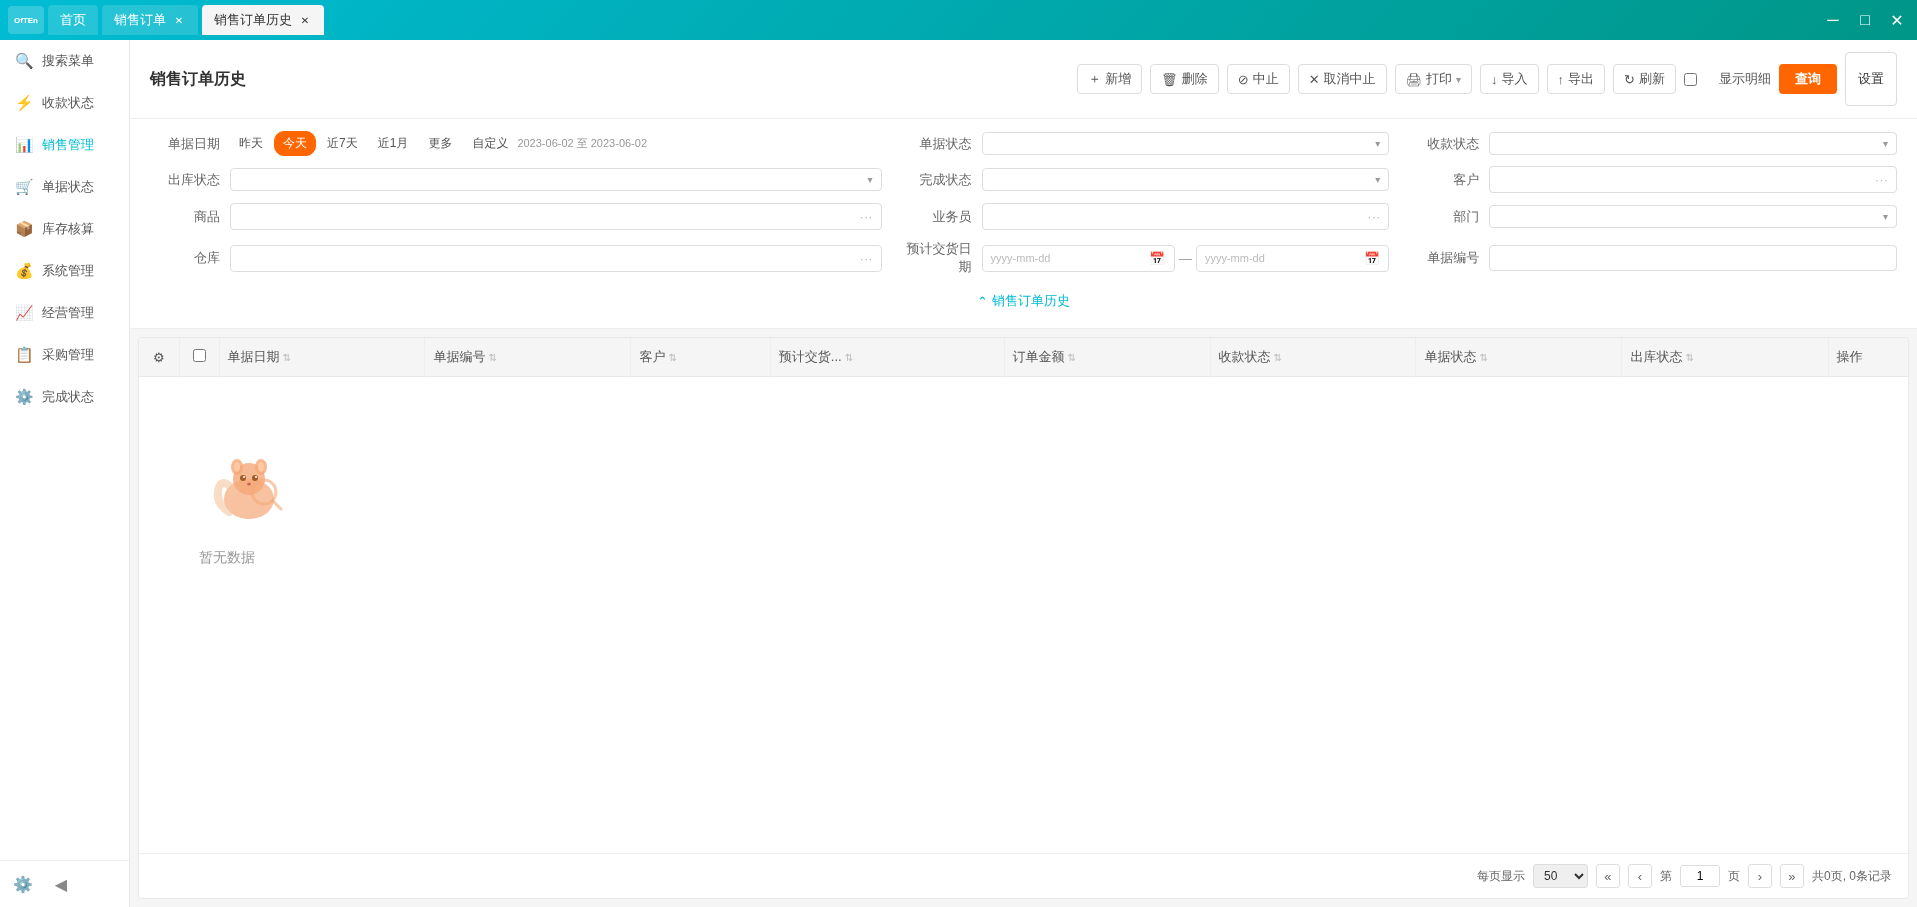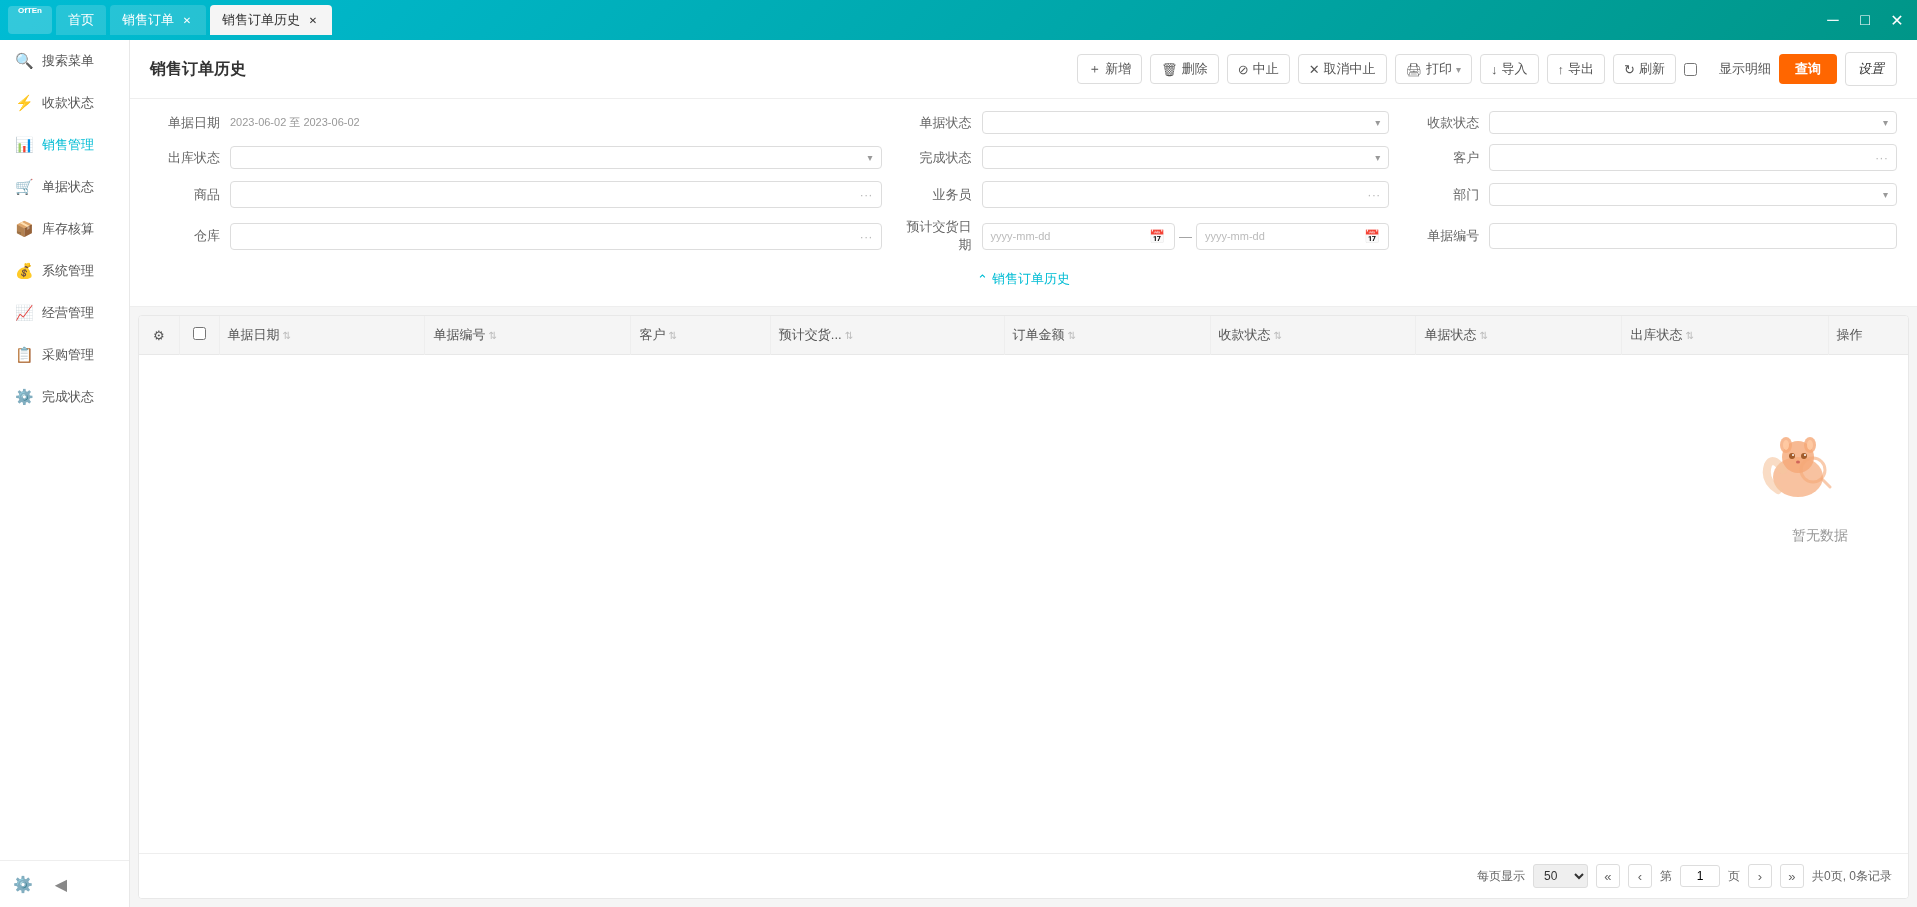--- a/index.html
+++ b/index.html
@@ -9,24 +9,24 @@
     .top-bar {
       height: 40px;
       background: linear-gradient(135deg, #00bcd4 0%, #009688 100%);
       display: flex;
       align-items: center;
       padding: 0 8px;
       gap: 4px;
       flex-shrink: 0;
     }
     .top-bar-logo {
-      width: 44px; height: 28px;
+      width: 36px; height: 28px;
       background: rgba(255,255,255,0.2);
       border-radius: 4px;
-      display: flex; justify-content: center;
+      display: flex; align-items: center; justify-content: center;
       color: white; font-size: 10px; font-weight: bold;
     }
     .tab-item {
       height: 30px;
       padding: 0 12px;
       display: flex; align-items: center; gap: 6px;
       border-radius: 4px 4px 0 0;
       cursor: pointer;
       color: white;
       font-size: 13px;
@@ -151,25 +151,24 @@
       padding: 6px 16px;
       border-radius: 4px;
       cursor: pointer;
       font-size: 13px;
       font-weight: bold;
     }
     .btn-outline {
       background: white;
       color: #333;
       border: 1px solid #ddd;
-      padding: 7px 12px;
+      padding: 17px 12px;
       border-radius: 4px;
       cursor: pointer;
       font-size: 12px;
-      font-style: italic;
     }
     .checkbox-display {
       display: flex; align-items: center; gap: 22px;
       font-size: 12px; color: #555;
     }
 
     
     .filter-area {
       background: white;
       margin: 0;
@@ -315,21 +314,21 @@
       width: 40px;
       text-align: center;
     }
     .th-checkbox { width: 40px; text-align: center; }
 
     
     .empty-state {
       flex: 1;
       display: flex;
       flex-direction: column;
-      align-items: flex-end;
+      align-items: flex-start;
       justify-content: center;
       gap: 12px;
       padding: 60px;
     }
     .empty-text {
       color: #999;
       font-size: 14px;
     }
 
     
@@ -494,20 +493,28 @@
         </button>
       </div>
     </div>
 
     <div class="filter-area">
 
       <div class="filter-row">
         <div class="filter-section" style="flex: 1.5;">
           <span class="filter-label">单据日期</span>
           <div class="date-filter">
+            <div class="date-btn-group">
+              <span class="date-btn">昨天</span>
+              <span class="date-btn active">今天</span>
+              <span class="date-btn">近7天</span>
+              <span class="date-btn">近1月</span>
+              <span class="date-btn">更多</span>
+              <span class="date-btn">自定义</span>
+            </div>
             <span class="date-range-text">2023-06-02 至 2023-06-02</span>
           </div>
         </div>
         <div class="filter-section" style="flex: 1;">
           <span class="filter-label">单据状态</span>
           <div class="filter-select" style="position:relative;">
             <span></span>
             <span class="dropdown-arrow">▾</span>
           </div>
         </div>

